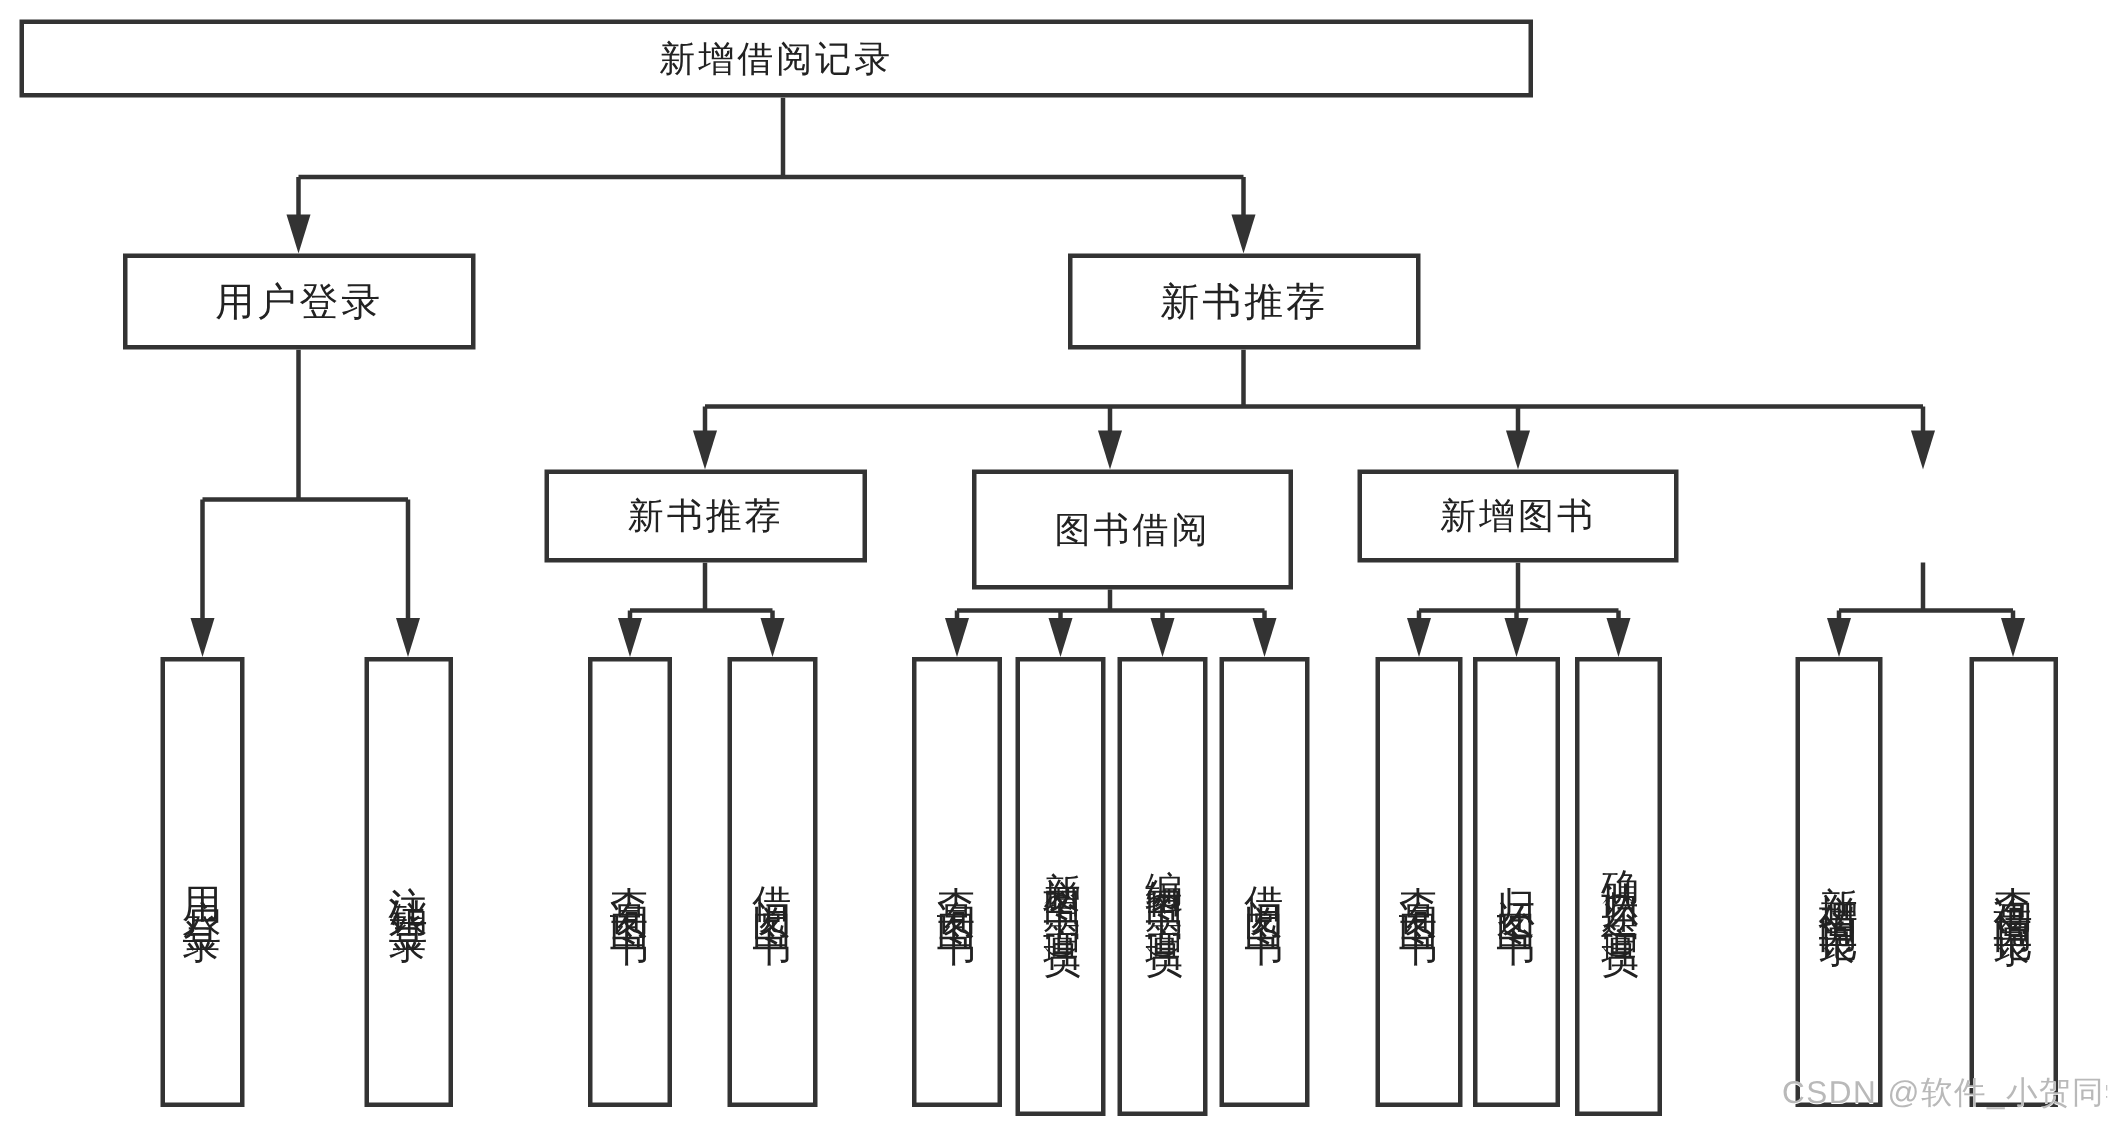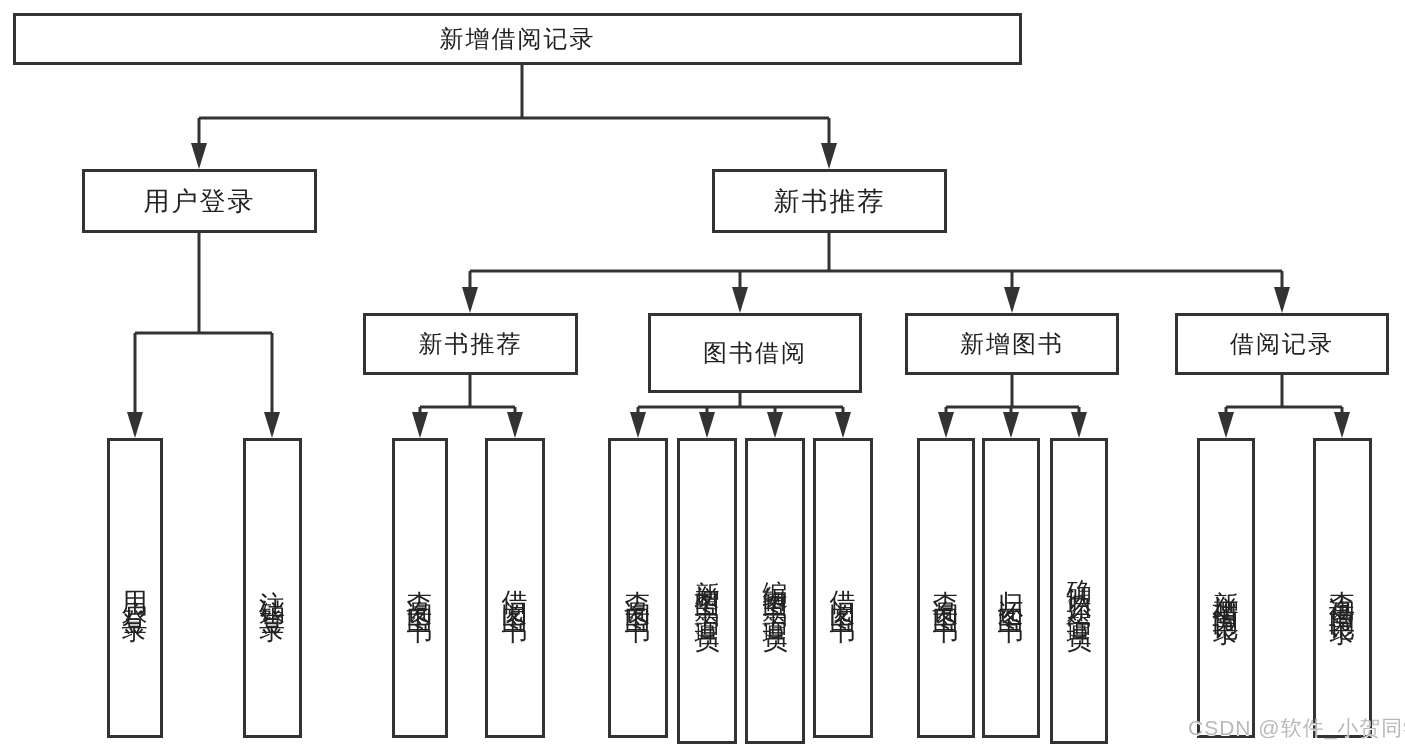--- a/index.html
+++ b/index.html
@@ -145,23 +145,20 @@
 
   <div class="box h" style="left:363px; top:313px; width:215px; height:62px">
     <span class="l3-label">新书推荐</span>
   </div>
   <div class="box h" style="left:648px; top:313px; width:214px; height:80px">
     <span class="l3-label">图书借阅</span>
   </div>
   <div class="box h" style="left:905px; top:313px; width:214px; height:62px">
     <span class="l3-label">新增图书</span>
   </div>
-  <div class="box h" style="left:1175px; top:313px; width:214px; height:62px">
-    <span class="l3-label">借阅记录</span>
-  </div>
 
   <div class="box v" style="left:107px; top:438px; width:56px; height:300px">
     <span class="vtext">用户登录</span>
   </div>
   <div class="box v" style="left:243px; top:438px; width:59px; height:300px">
     <span class="vtext">注销登录</span>
   </div>
 
   <div class="box v" style="left:392px; top:438px; width:56px; height:300px">
     <span class="vtext">查询图书</span>

